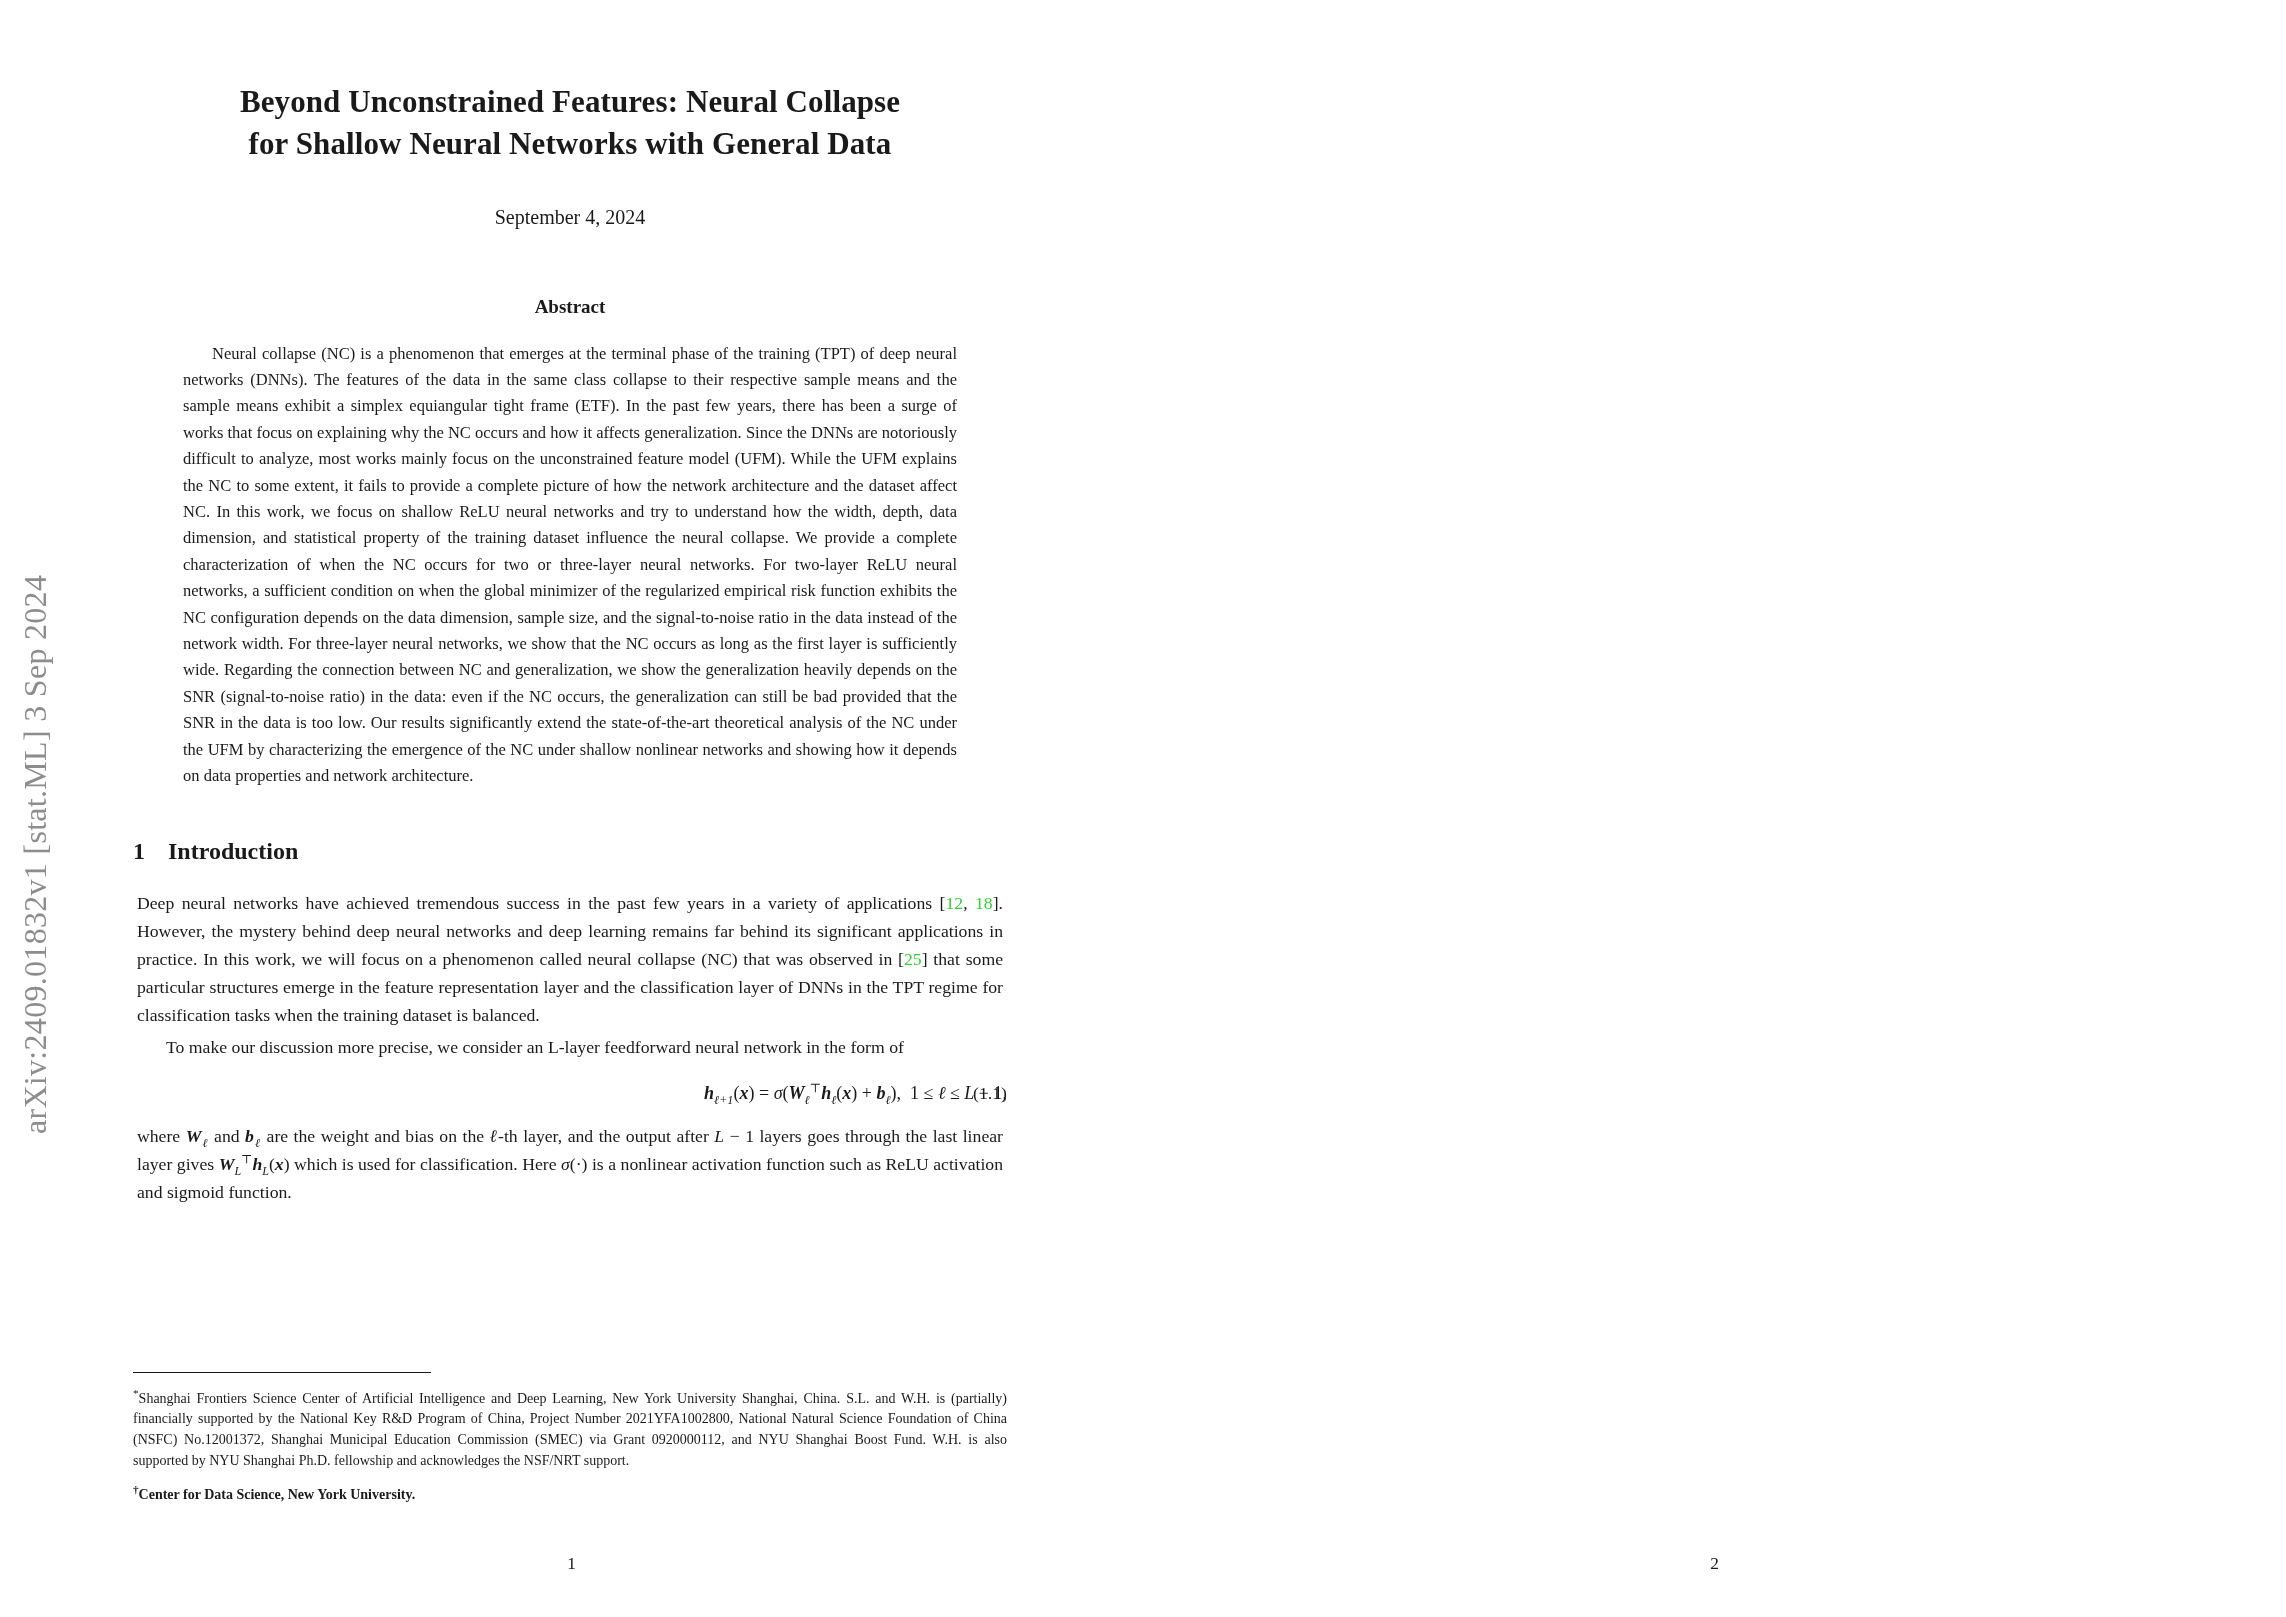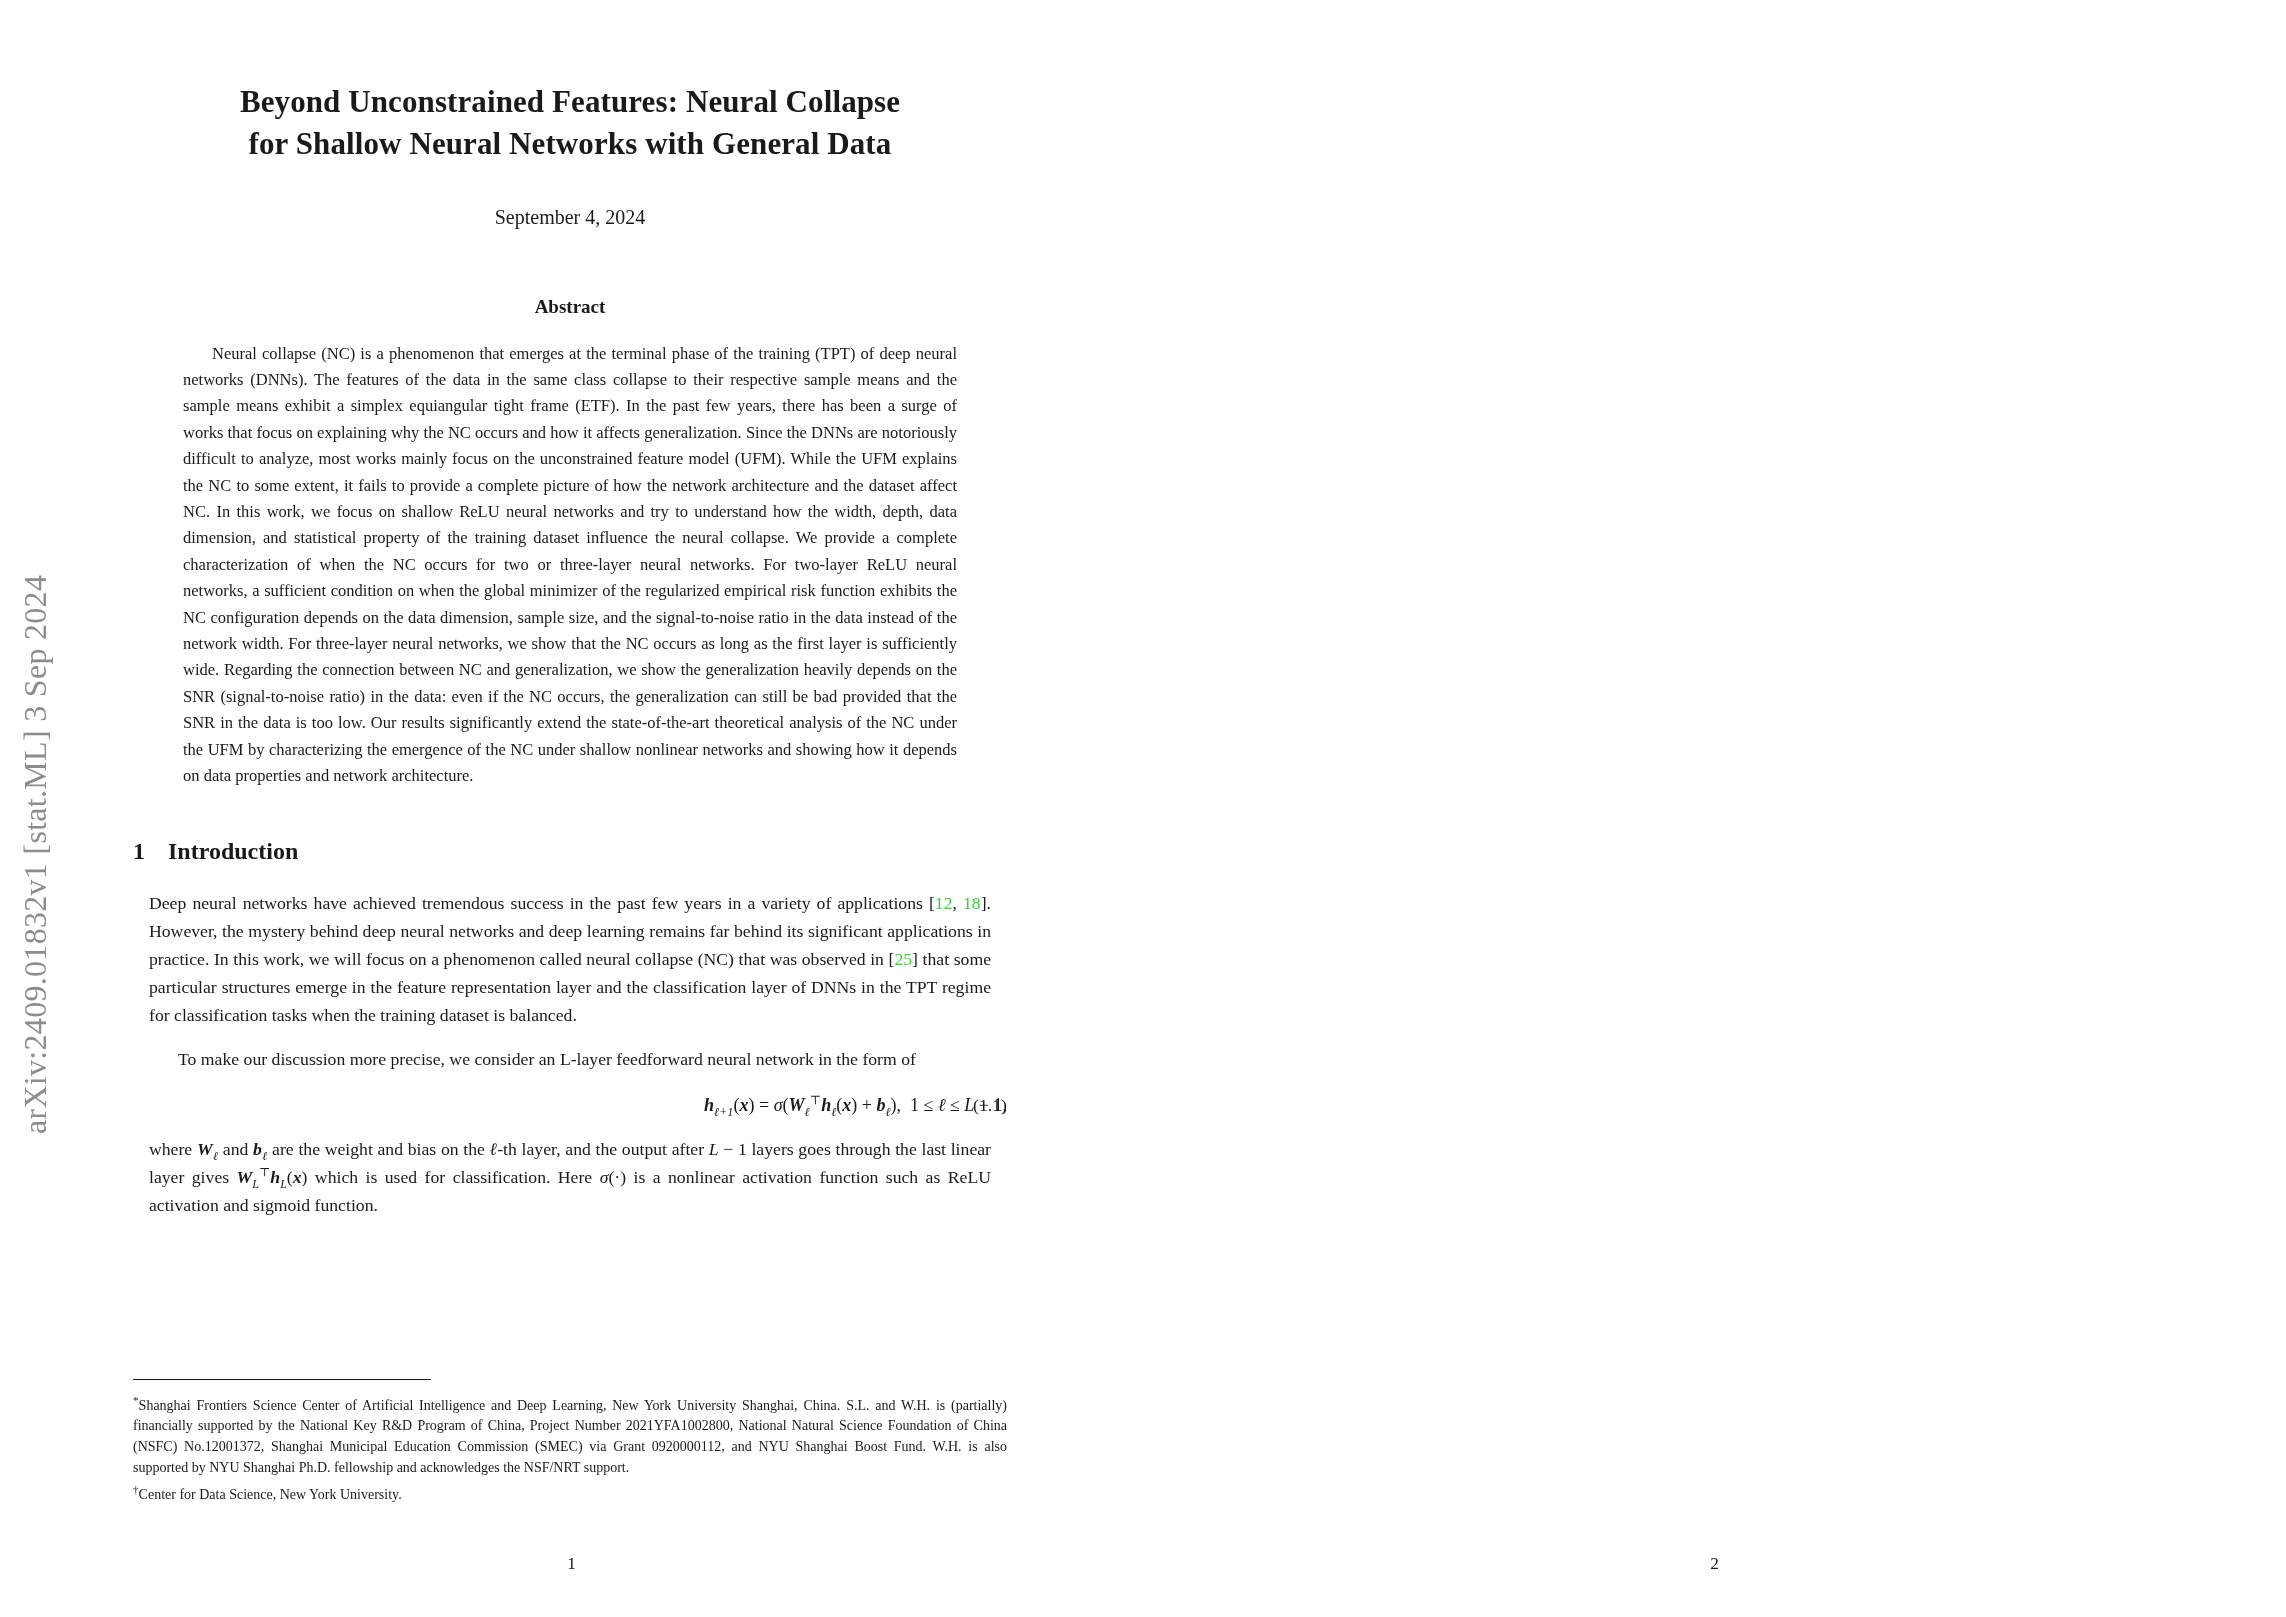--- a/index.html
+++ b/index.html
@@ -93,21 +93,21 @@
 
   
   .sec-head {
     margin-top: 44px;
     font-size: 24px;
     font-weight: bold;
   }
   .sec-num { margin-right: 23px; }
 
   p.body {
-    margin: 16px;
+    margin: 4px;
     text-align: justify;
   }
   p.body.indent { text-indent: 29px; }
   p.body + p.body { margin-top: 0; }
 
   
   .eq {
     position: relative;
     text-align: right;
     margin: 17.3px 0 15.4px;
@@ -136,21 +136,21 @@
     line-height: 1.50;
     text-align: justify;
   }
   .footrule {
     width: 298px;
     height: 1.3px;
     background: #1a1a1a;
     margin-bottom: 11.5px;
   }
   .footnote-area p { margin: 0; }
-  .footnote-area p.fn2 { margin-top: 3px; }
+  .footnote-area p.fn2 { margin-top: 10px; font-weight: bold; }
   .fnmark { font-size: 0.8em; vertical-align: super; }
 
   .folio {
     position: absolute;
     bottom: 44px;
     left: 0;
     width: 100%;
     text-align: center;
     font-size: 17.3px;
   }

